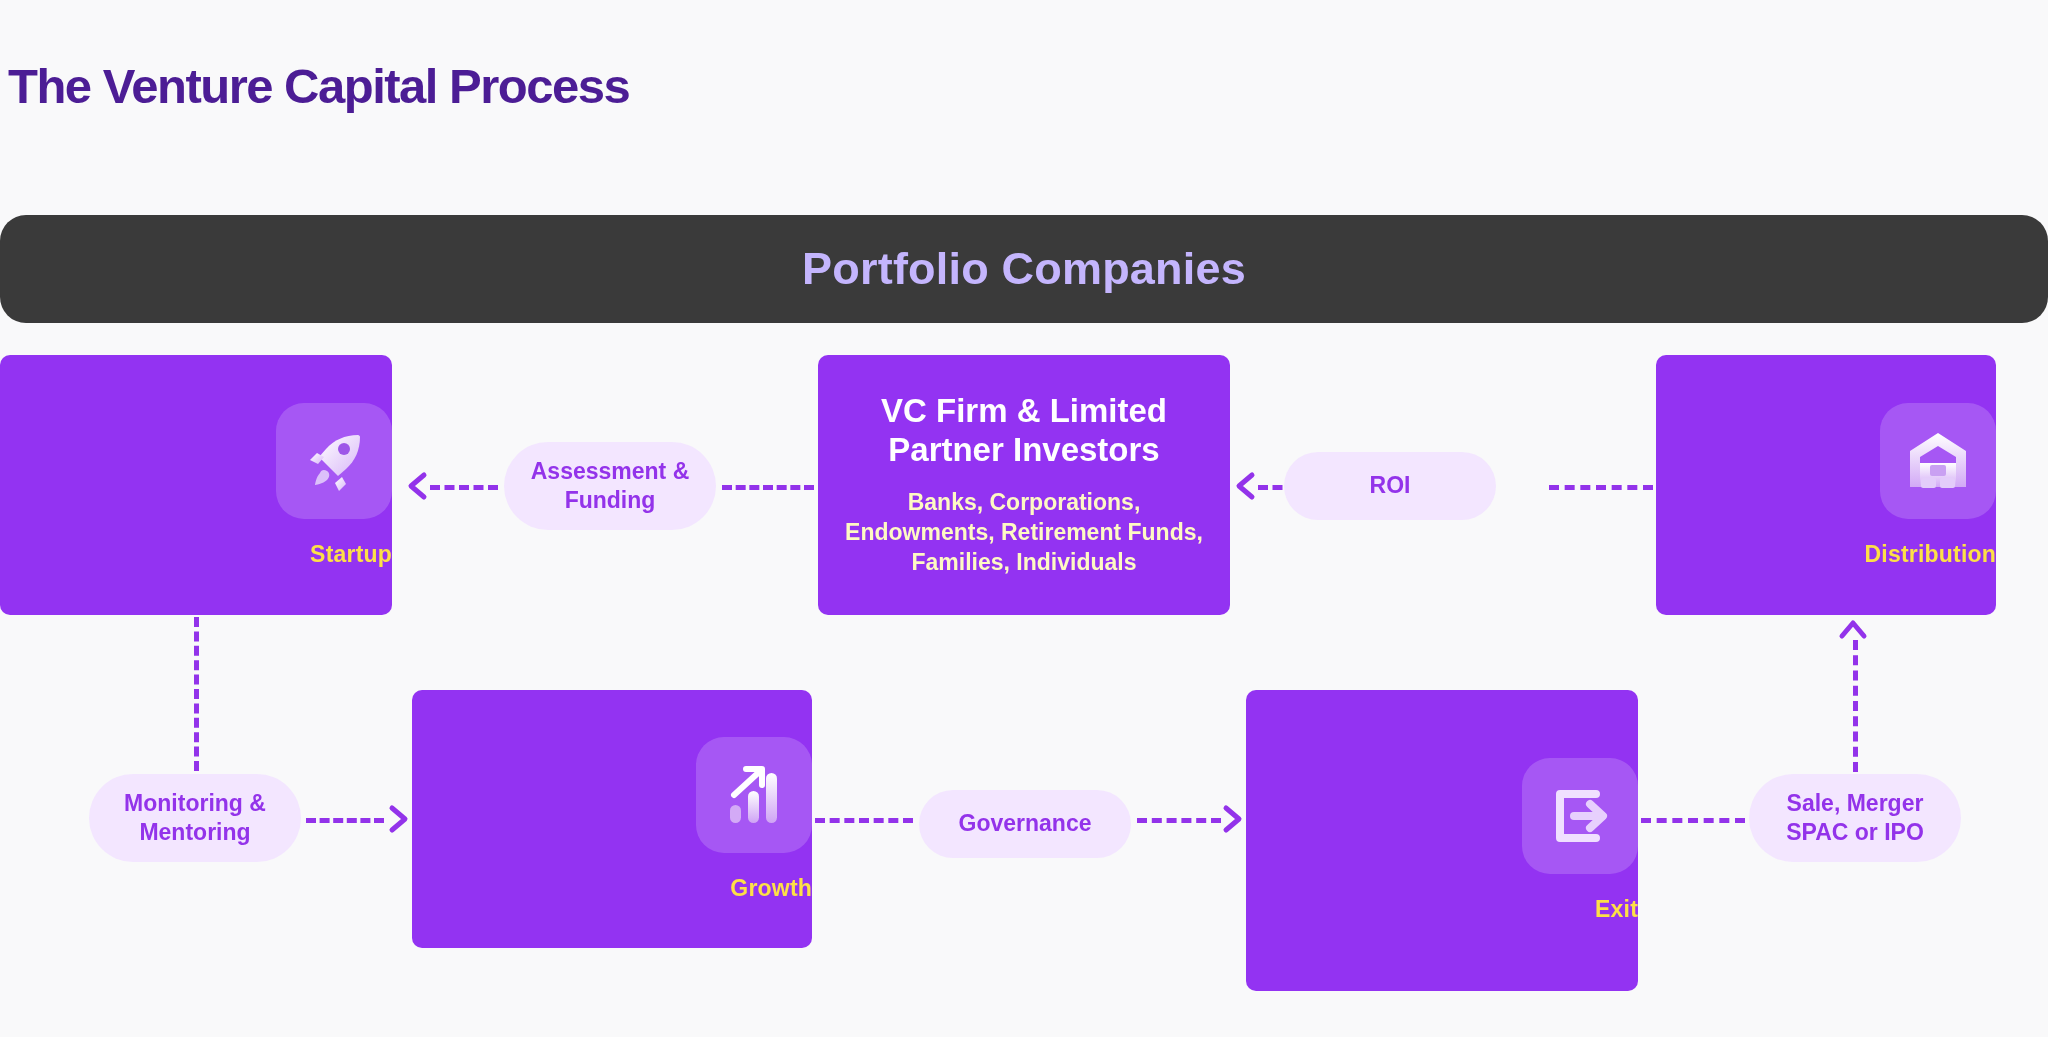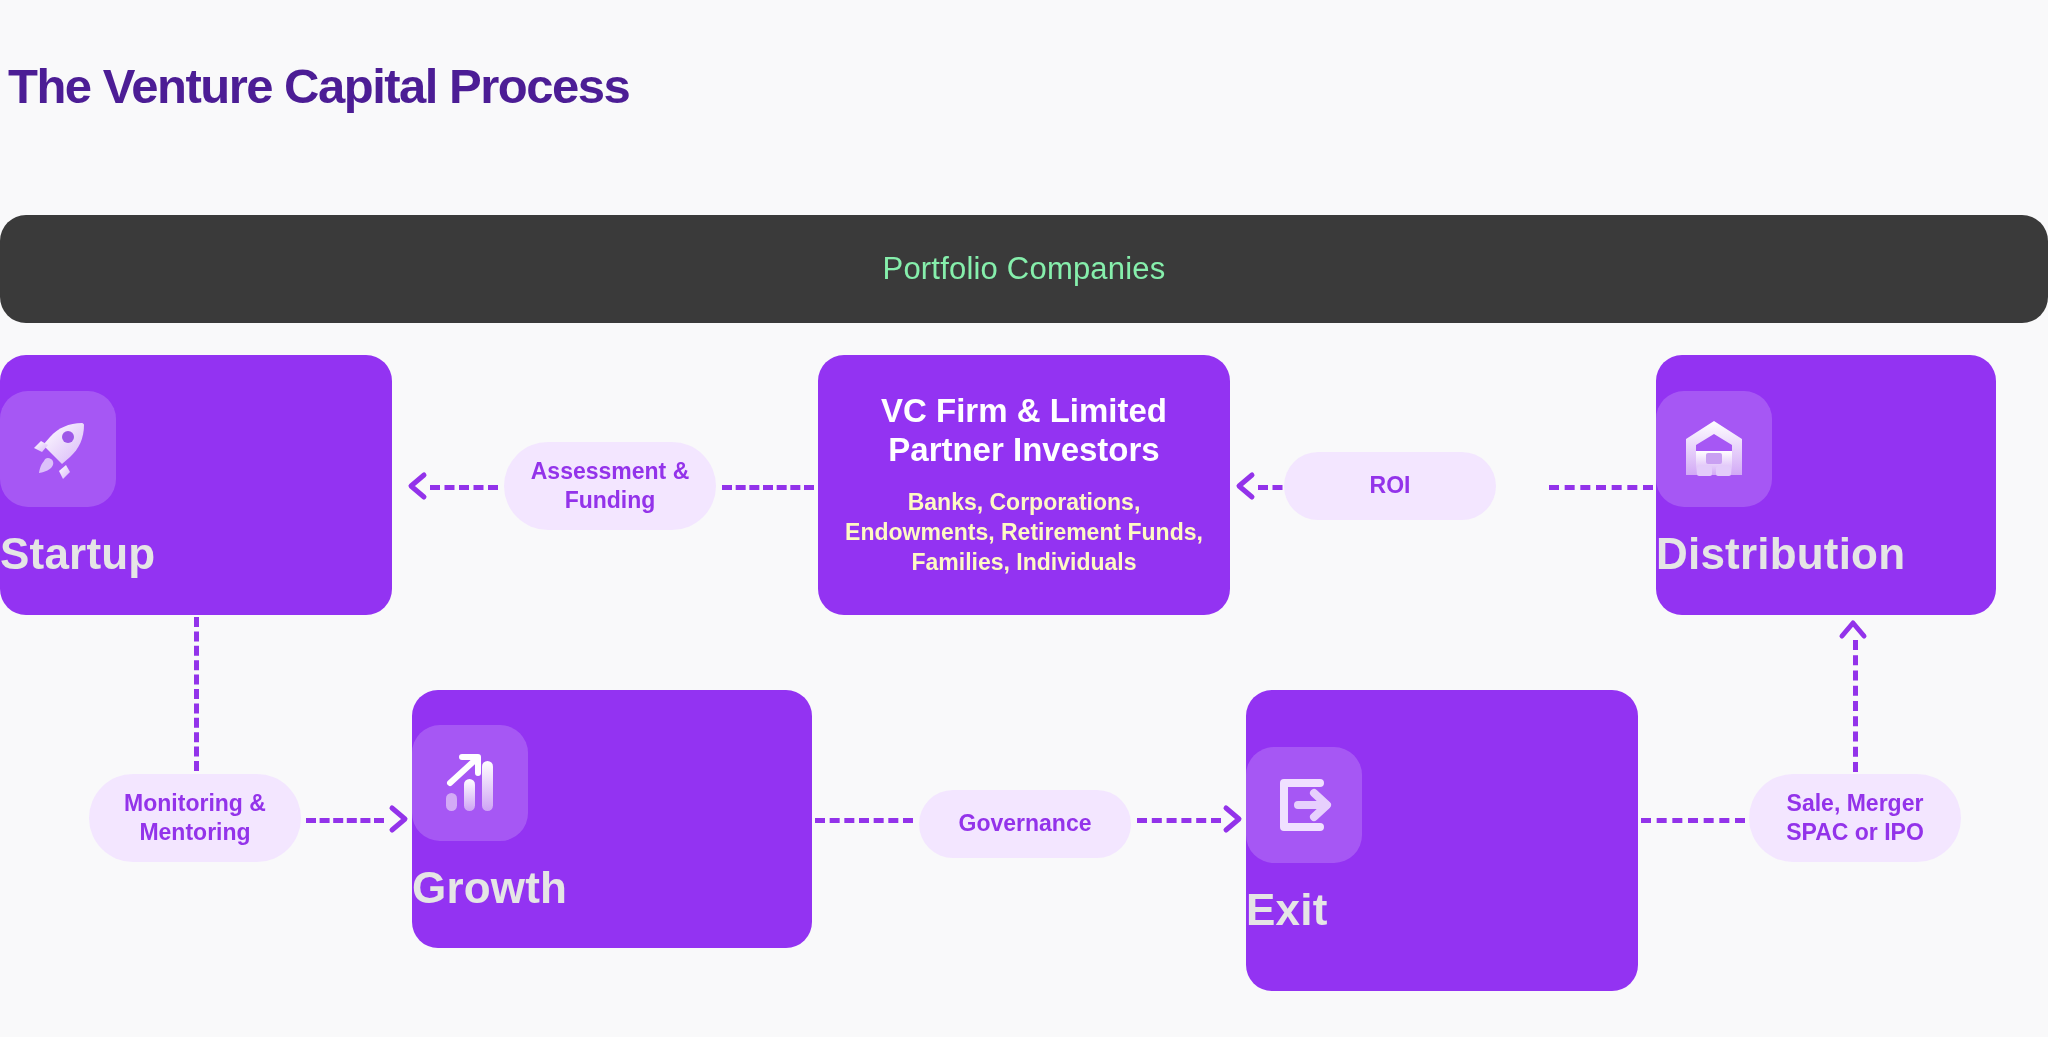--- a/index.html
+++ b/index.html
@@ -35,39 +35,39 @@
     top: 215px;
     width: 2048px;
     height: 108px;
     background: #3a3a3a;
     border-radius: 26px;
     display: flex;
     align-items: center;
     justify-content: center;
   }
   .banner-label {
-    color: #86efac;
-    font-size: 31px;
-    font-weight: normal;
+    color: #c4b5fd;
+    font-size: 45px;
+    font-weight: bold;
     letter-spacing: 0.2px;
   }
 
   
   .card {
     position: absolute;
     background: #9333f2;
-    border-radius: 26px;
+    border-radius: 10px;
     display: flex;
     flex-direction: column;
-    align-items: flex-start;
+    align-items: flex-end;
     justify-content: center;
   }
   .card-label {
-    color: #e5e5e5;
-    font-size: 44px;
+    color: #fde047;
+    font-size: 23px;
     font-weight: bold;
     text-align: center;
     letter-spacing: 0.2px;
   }
 
   .icon-tile {
     width: 116px;
     height: 116px;
     border-radius: 28px;
     background: rgba(255,255,255,0.18);

